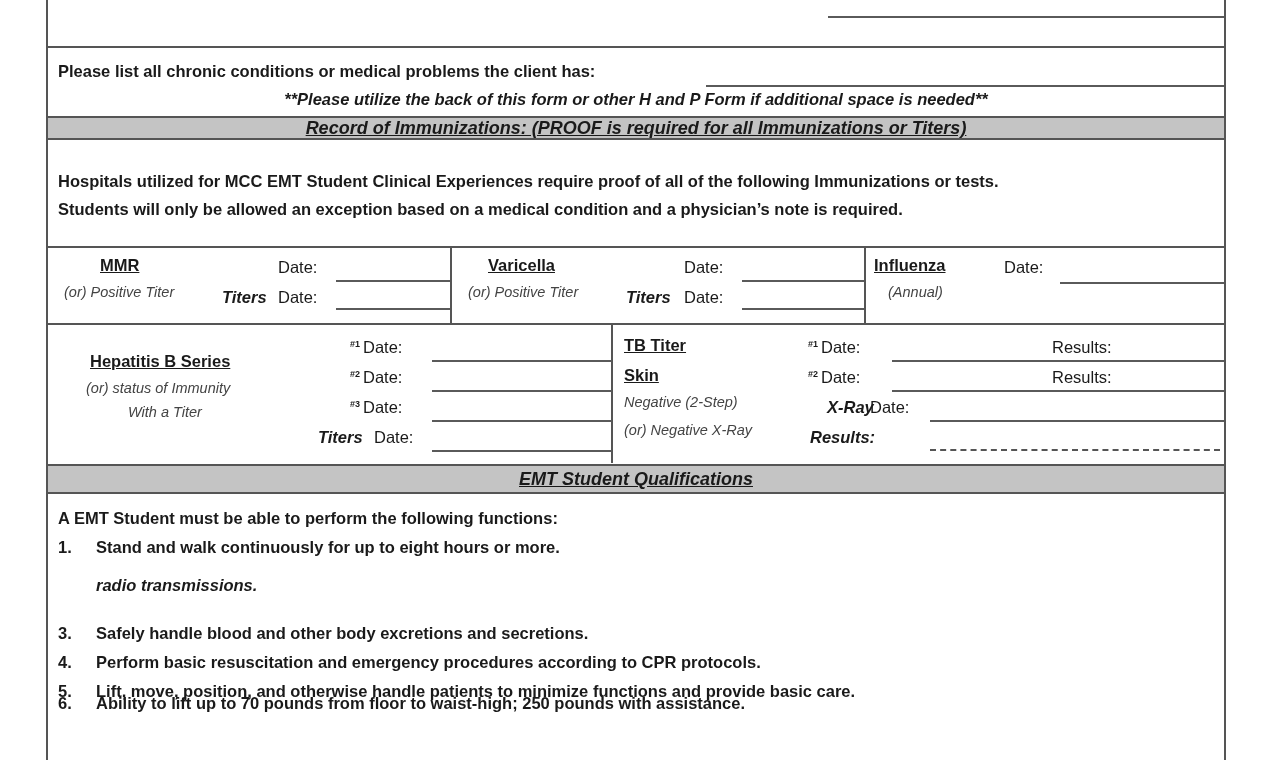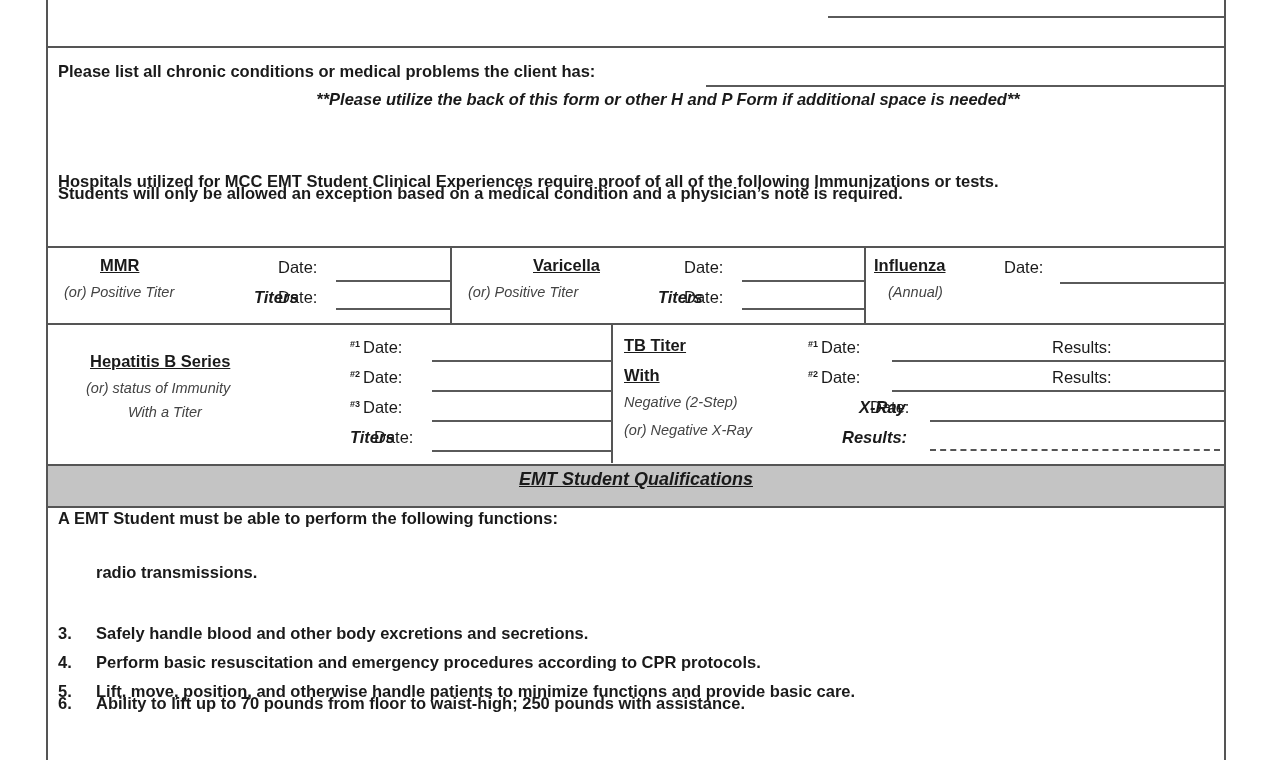--- a/index.html
+++ b/index.html
@@ -9,62 +9,63 @@
           border-left: 2px solid #555; border-right: 2px solid #555; }
   .hline { position: absolute; height: 2px; background: #555; }
   .vline { position: absolute; width: 2px; background: #555; }
   .fline { position: absolute; height: 2px; background: #5a5a5a; }
   .band { position: absolute; left: 0; width: 1176px; height: 24px; background: #c4c4c4;
           border-top: 2px solid #555; border-bottom: 2px solid #555; box-sizing: border-box;
           text-align: center; font-weight: bold; font-style: italic; font-size: 18px;
           line-height: 21px; text-decoration: underline; }
   .t { position: absolute; font-size: 16.5px; font-weight: bold; white-space: nowrap; }
   .t.reg { font-weight: normal; }
-  .ital { font-style: italic; padding-left: 32px; }
+  .ital { font-style: italic; }
   .small { font-size: 14.5px; font-weight: normal; font-style: italic; color: #444; }
   .u { text-decoration: underline; }
   .num { font-size: 9px; vertical-align: super; margin-right: 3px; font-weight: bold; }
   .list-item { position: absolute; left: 10px; font-size: 16.5px; font-weight: bold; white-space: nowrap; }
   .list-item .n { display: inline-block; width: 38px; }
   .dashed { position: absolute; height: 0; border-top: 2px dashed #555; }
 </style>
 </head>
 <body>
 
 <div class="page">
 
   <div class="t" style="left:10px; top:-8px;">Please list all prescription medications being used by the student and the reason:</div>
   <div class="fline" style="left:780px; width:396px; top:26px;"></div>
   <div class="hline" style="left:0; width:1176px; top:56px;"></div>
 
   <div class="t" style="left:10px; top:72px;">Please list all chronic conditions or medical problems the client has:</div>
   <div class="fline" style="left:658px; width:518px; top:95px;"></div>
   <div class="t ital" style="left:0; width:1176px; text-align:center; top:100px;">**Please utilize the back of this form or other H and P Form if additional space is needed**</div>
 
+  <div class="band" style="top:126px;">Record of Immunizations: (PROOF is required for all Immunizations or Titers)</div>
 
   <div class="t reg" style="left:10px; top:182px; font-weight:bold;">Hospitals utilized for MCC EMT Student Clinical Experiences require proof of all of the following Immunizations or tests.</div>
-  <div class="t reg" style="left:10px; top:194px; font-weight:bold;">Students will only be allowed an exception based on a medical condition and a physician’s note is required.</div>
+  <div class="t reg" style="left:10px; top:210px; font-weight:bold;">Students will only be allowed an exception based on a medical condition and a physician’s note is required.</div>
 
   <div class="hline" style="left:0; width:1176px; top:256px;"></div>
 
   <div class="vline" style="left:402px; top:256px; height:78px;"></div>
   <div class="vline" style="left:816px; top:256px; height:78px;"></div>
 
   <div>
     <div class="t u" style="left:52px; top:266px;">MMR</div>
     <div class="t small" style="left:16px; top:294px;">(or) Positive Titer</div>
     <div class="t reg" style="left:230px; top:268px;">Date:</div>
     <div class="fline" style="left:288px; width:114px; top:290px;"></div>
     <div class="t ital" style="left:174px; top:298px;">Titers</div>
     <div class="t reg" style="left:230px; top:298px;">Date:</div>
     <div class="fline" style="left:288px; width:114px; top:318px;"></div>
   </div>
 
   <div>
-    <div class="t u" style="left:440px; top:266px;margin-left:45px;">Varicella</div>
+    <div class="t u" style="left:440px; top:266px;">Varicella</div>
     <div class="t small" style="left:420px; top:294px;">(or) Positive Titer</div>
     <div class="t reg" style="left:636px; top:268px;">Date:</div>
     <div class="fline" style="left:694px; width:122px; top:290px;"></div>
     <div class="t ital" style="left:578px; top:298px;">Titers</div>
     <div class="t reg" style="left:636px; top:298px;">Date:</div>
     <div class="fline" style="left:694px; width:122px; top:318px;"></div>
   </div>
 
   <div>
     <div class="t u" style="left:826px; top:266px;">Influenza</div>
@@ -91,42 +92,43 @@
     <div class="t reg" style="left:302px; top:408px;"><span class="num">#3</span><span>Date:</span></div>
     <div class="fline" style="left:384px; width:180px; top:430px;"></div>
 
     <div class="t ital" style="left:270px; top:438px;">Titers</div>
     <div class="t reg" style="left:326px; top:438px;">Date:</div>
     <div class="fline" style="left:384px; width:180px; top:460px;"></div>
   </div>
 
   <div>
     <div class="t u" style="left:576px; top:346px;">TB Titer</div>
-    <div class="t u" style="left:576px; top:376px;">With</div>
+    <div class="t u" style="left:576px; top:376px;">Skin</div>
     <div class="t small" style="left:576px; top:404px;">Negative (2-Step)</div>
     <div class="t small" style="left:576px; top:432px;">(or) Negative X-Ray</div>
 
     <div class="t reg" style="left:760px; top:348px;"><span class="num">#1</span><span>Date:</span></div>
     <div class="t reg" style="left:1004px; top:348px;">Results:</div>
     <div class="fline" style="left:844px; width:332px; top:370px;"></div>
 
     <div class="t reg" style="left:760px; top:378px;"><span class="num">#2</span><span>Date:</span></div>
     <div class="t reg" style="left:1004px; top:378px;">Results:</div>
     <div class="fline" style="left:844px; width:332px; top:400px;"></div>
 
     <div class="t ital" style="left:779px; top:408px;">X-Ray</div>
     <div class="t reg" style="left:822px; top:408px;">Date:</div>
     <div class="fline" style="left:882px; width:294px; top:430px;"></div>
 
     <div class="t ital" style="left:762px; top:438px;">Results:</div>
     <div class="dashed" style="left:882px; width:290px; top:459px;"></div>
   </div>
 
-  <div class="band" style="top:474px; height:44px; line-height:26px;">EMT Student Qualifications</div>
+  <div class="band" style="top:474px; height:30px; line-height:26px;">EMT Student Qualifications</div>
 
   <div class="t" style="left:10px; top:519px;">A EMT Student must be able to perform the following functions:</div>
 
-  <div class="list-item" style="top:573px;"><span class="n"></span><span>radio transmissions.</span></div>
+  <div class="list-item" style="top:548px;"><span class="n">1.</span><span>Stand and walk continuously for up to eight hours or more.</span></div>
+  <div class="list-item" style="top:586px;font-style:italic;"><span class="n"></span><span>radio transmissions.</span></div>
   <div class="list-item" style="top:634px;"><span class="n">3.</span><span>Safely handle blood and other body excretions and secretions.</span></div>
   <div class="list-item" style="top:663px;"><span class="n">4.</span><span>Perform basic resuscitation and emergency procedures according to CPR protocols.</span></div>
   <div class="list-item" style="top:692px;"><span class="n">5.</span><span>Lift, move, position, and otherwise handle patients to minimize functions and provide basic care.</span></div>
   <div class="list-item" style="top:704px;"><span class="n">6.</span><span>Ability to lift up to 70 pounds from floor to waist-high; 250 pounds with assistance.</span></div>
 </div>
 
 </body></html>

